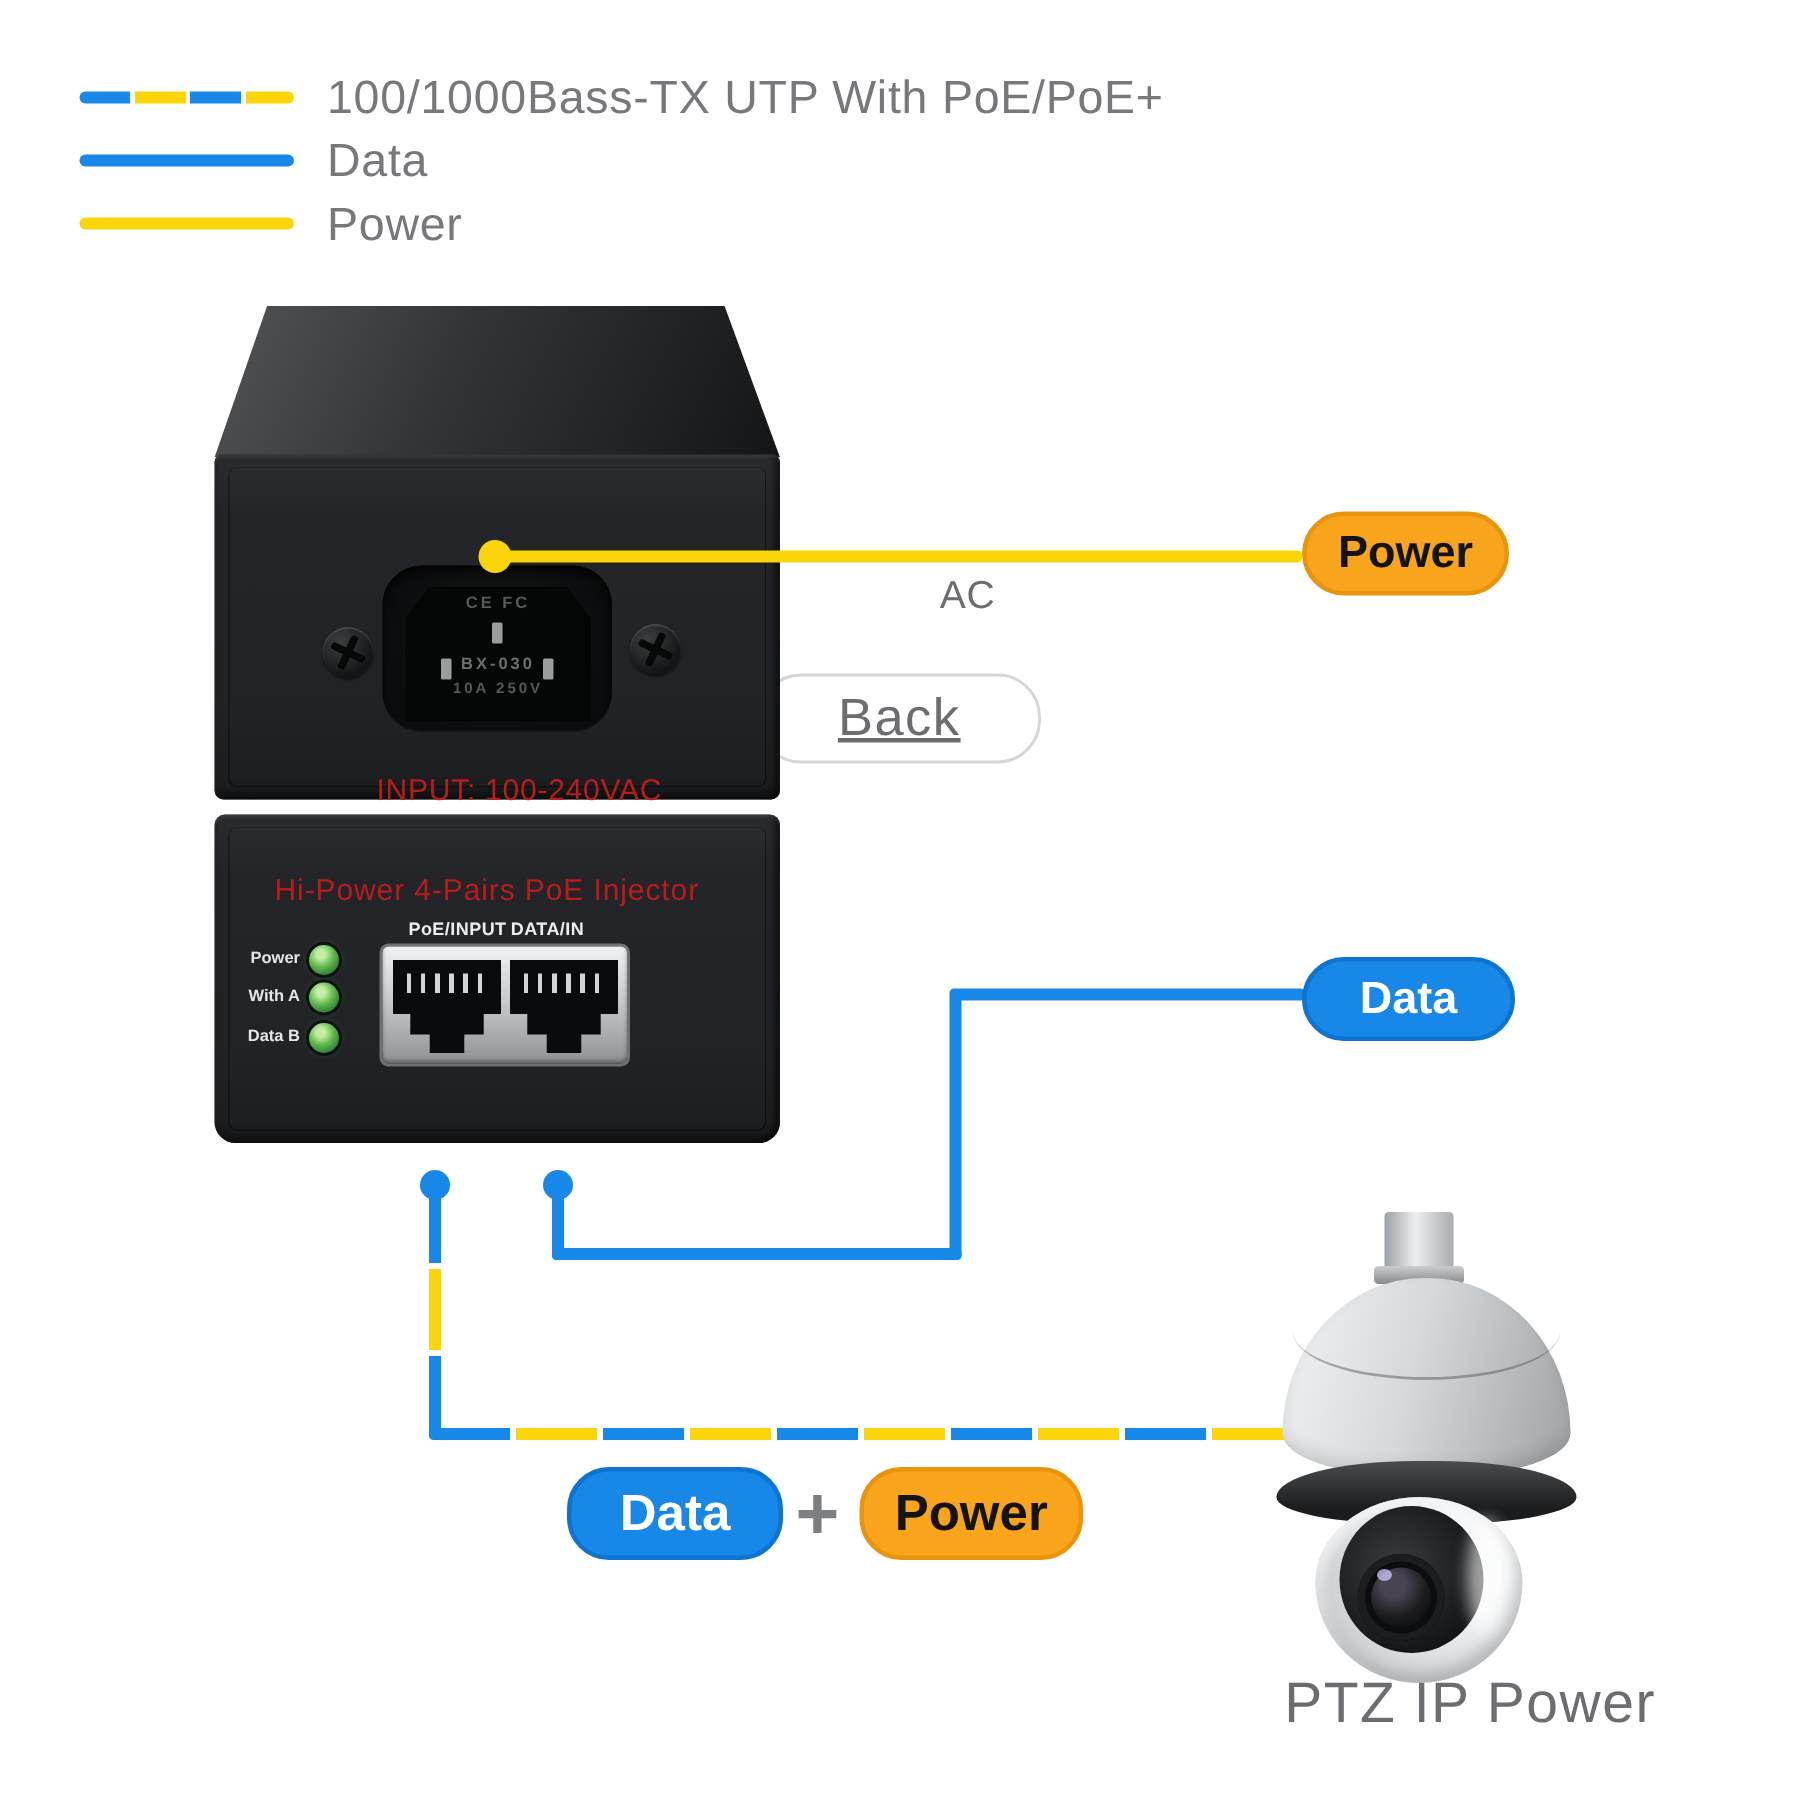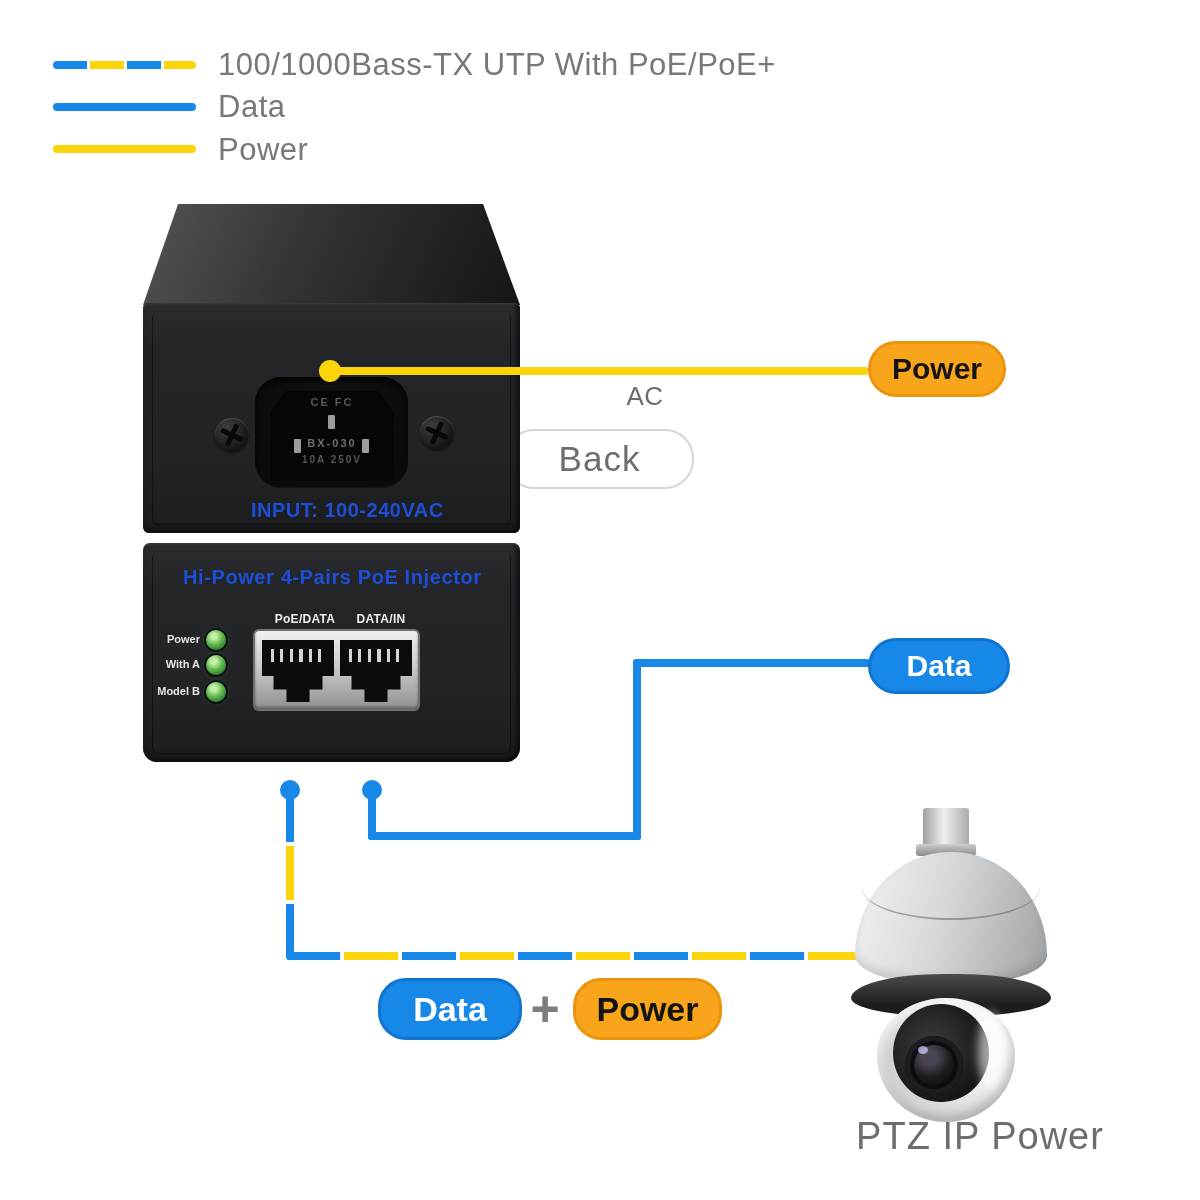--- a/index.html
+++ b/index.html
@@ -49,21 +49,21 @@
   .c14 .pin{position:absolute;background:#9b9c9e;width:7px;height:14px;border-radius:1px;}
   .mark{position:absolute;width:100%;text-align:center;font-weight:bold;letter-spacing:2px;}
   .screw{
     width:34px;height:34px;border-radius:50%;z-index:4;
     background:radial-gradient(circle at 35% 30%,#3d3e40,#131415 72%);
     box-shadow:inset 0 1px 1px rgba(255,255,255,.18),0 1px 2px rgba(0,0,0,.6);
   }
   .screw::before,.screw::after{content:"";position:absolute;left:50%;top:50%;background:#070808;border-radius:2px;}
   .screw::before{width:24px;height:5px;transform:translate(-50%,-50%) rotate(25deg);}
   .screw::after{width:5px;height:24px;transform:translate(-50%,-50%) rotate(25deg);}
-  .dev-text{color:#1d4ed8;font-weight:bold;white-space:nowrap;z-index:4;}
+  .dev-text{color:#b91c1c;font-weight:normal;white-space:nowrap;z-index:4;margin-top:17px;}
   .led{
     width:20px;height:20px;border-radius:50%;z-index:4;
     background:radial-gradient(circle at 40% 32%,#c4eda6 0 16%,#62bb4c 45%,#2f7d33 78%,#1d5121);
     box-shadow:0 0 0 2px #0f1011,0 0 6px rgba(90,200,90,.35);
   }
   .led-label{color:#e4e5e6;font-size:11px;font-weight:bold;text-align:right;z-index:4;}
   .bezel{
     left:255px;top:631px;width:163px;height:78px;border-radius:4px;z-index:3;
     background:linear-gradient(180deg,#f0f1f2 0%,#c9cbcd 45%,#8f9193 100%);
     box-shadow:0 0 0 2px #6f7173,inset 0 -2px 3px rgba(0,0,0,.35);
@@ -135,21 +135,21 @@
 
   <div class="abs line line-dashed-h" style="left:53px;top:61px;width:143px;height:8px;"></div>
   <div class="abs leg-label" style="left:218px;top:47px;">100/1000Bass-TX UTP With PoE/PoE+</div>
 
   <div class="abs line line-blue" style="left:53px;top:103px;width:143px;height:8px;"></div>
   <div class="abs leg-label" style="left:218px;top:89px;">Data</div>
 
   <div class="abs line line-yellow" style="left:53px;top:145px;width:143px;height:8px;"></div>
   <div class="abs leg-label" style="left:218px;top:132px;">Power</div>
 
-  <div class="abs pill" style="left:505px;top:429px;width:185px;height:56px;">
+  <div class="abs pill" style="left:505px;top:449px;width:185px;height:56px;text-decoration:underline;">
     <span>Back</span>
   </div>
 
   <div class="abs lid"></div>
 
   <div class="abs face back-face">
     <div class="inner-plate"></div>
   </div>
   <div class="abs screw" style="left:215px;top:418px;"></div>
   <div class="abs screw" style="left:420px;top:416px;"></div>
@@ -166,25 +166,25 @@
 
   <div class="abs face front-face">
     <div class="inner-plate"></div>
   </div>
   <div class="abs dev-text" style="left:183px;top:566px;font-size:20px;letter-spacing:.6px;">Hi-Power 4-Pairs PoE Injector</div>
 
   <div class="abs led-label" style="left:148px;top:633px;width:52px;">Power</div>
   <div class="abs led" style="left:206px;top:630px;"></div>
   <div class="abs led-label" style="left:148px;top:658px;width:52px;">With A</div>
   <div class="abs led" style="left:206px;top:655px;"></div>
-  <div class="abs led-label" style="left:148px;top:685px;width:52px;">Model B</div>
+  <div class="abs led-label" style="left:148px;top:685px;width:52px;">Data B</div>
   <div class="abs led" style="left:206px;top:682px;"></div>
 
-  <div class="abs port-label" style="left:265px;top:612px;width:80px;">PoE/DATA</div>
-  <div class="abs port-label" style="left:341px;top:612px;width:80px;">DATA/IN</div>
+  <div class="abs port-label" style="left:265px;top:612px;width:80px;">PoE/INPUT</div>
+  <div class="abs port-label" style="left:325px;top:612px;width:80px;">DATA/IN</div>
   <div class="abs bezel">
     <div class="rj45" style="left:7px;">
       <div class="pins"></div>
     </div>
     <div class="rj45" style="left:85px;">
       <div class="pins"></div>
     </div>
   </div>
 
   <div class="abs gray-label" style="left:603px;top:381px;width:84px;">AC</div>

